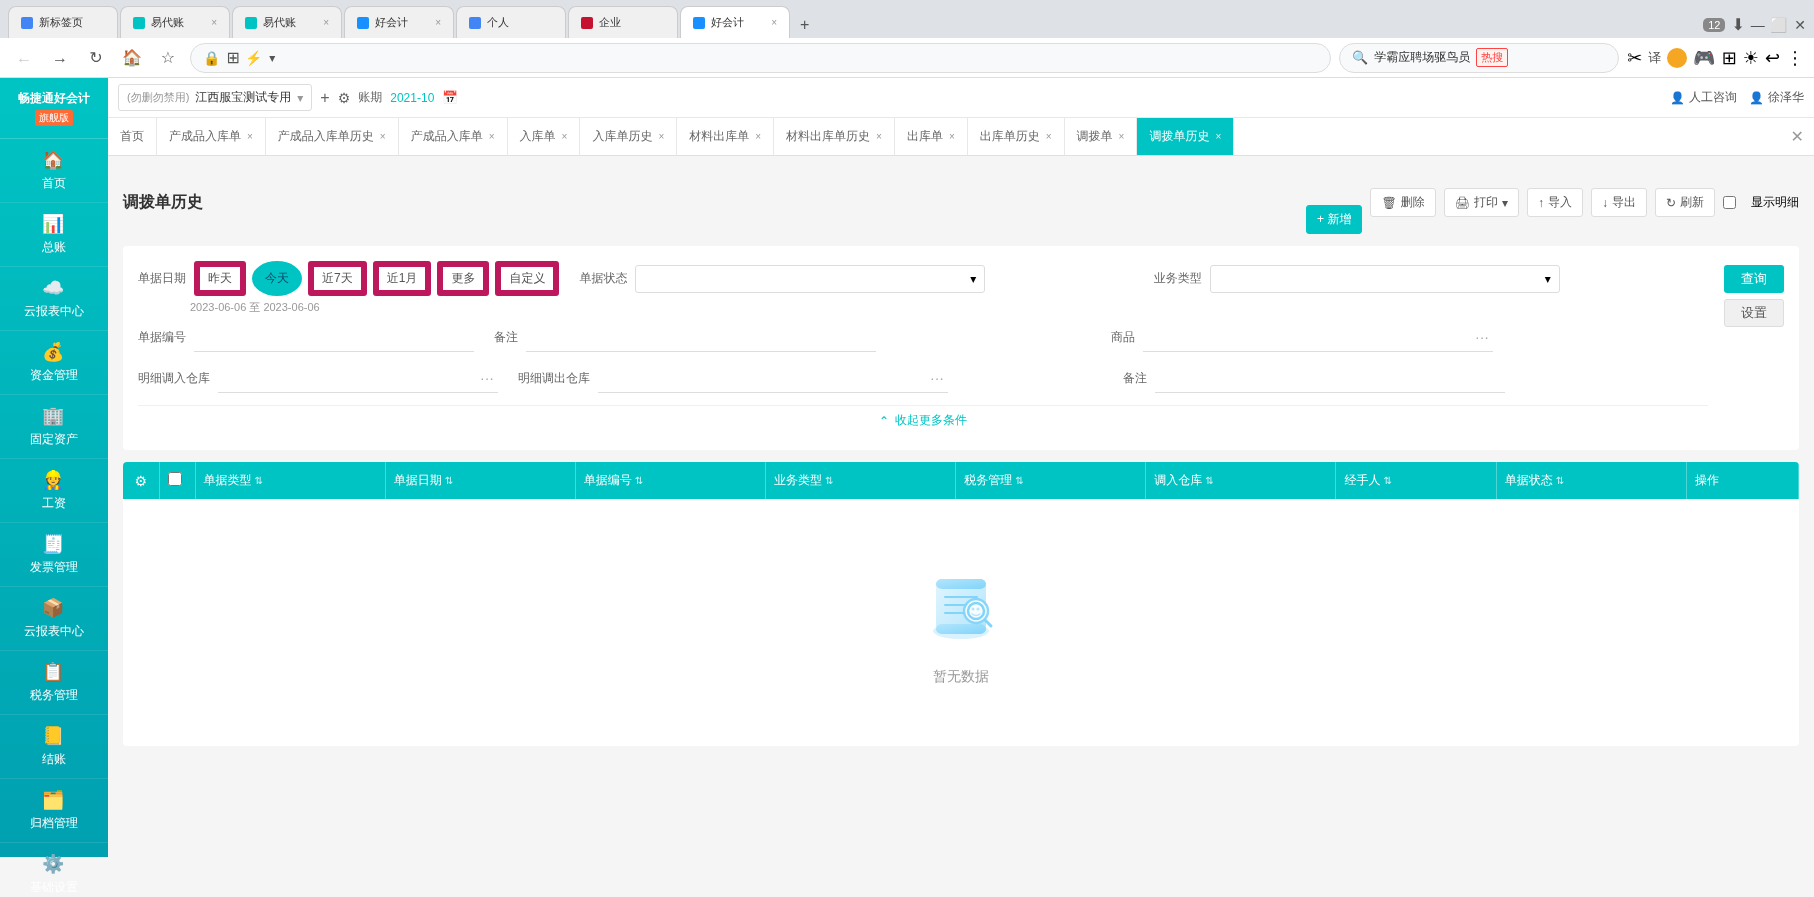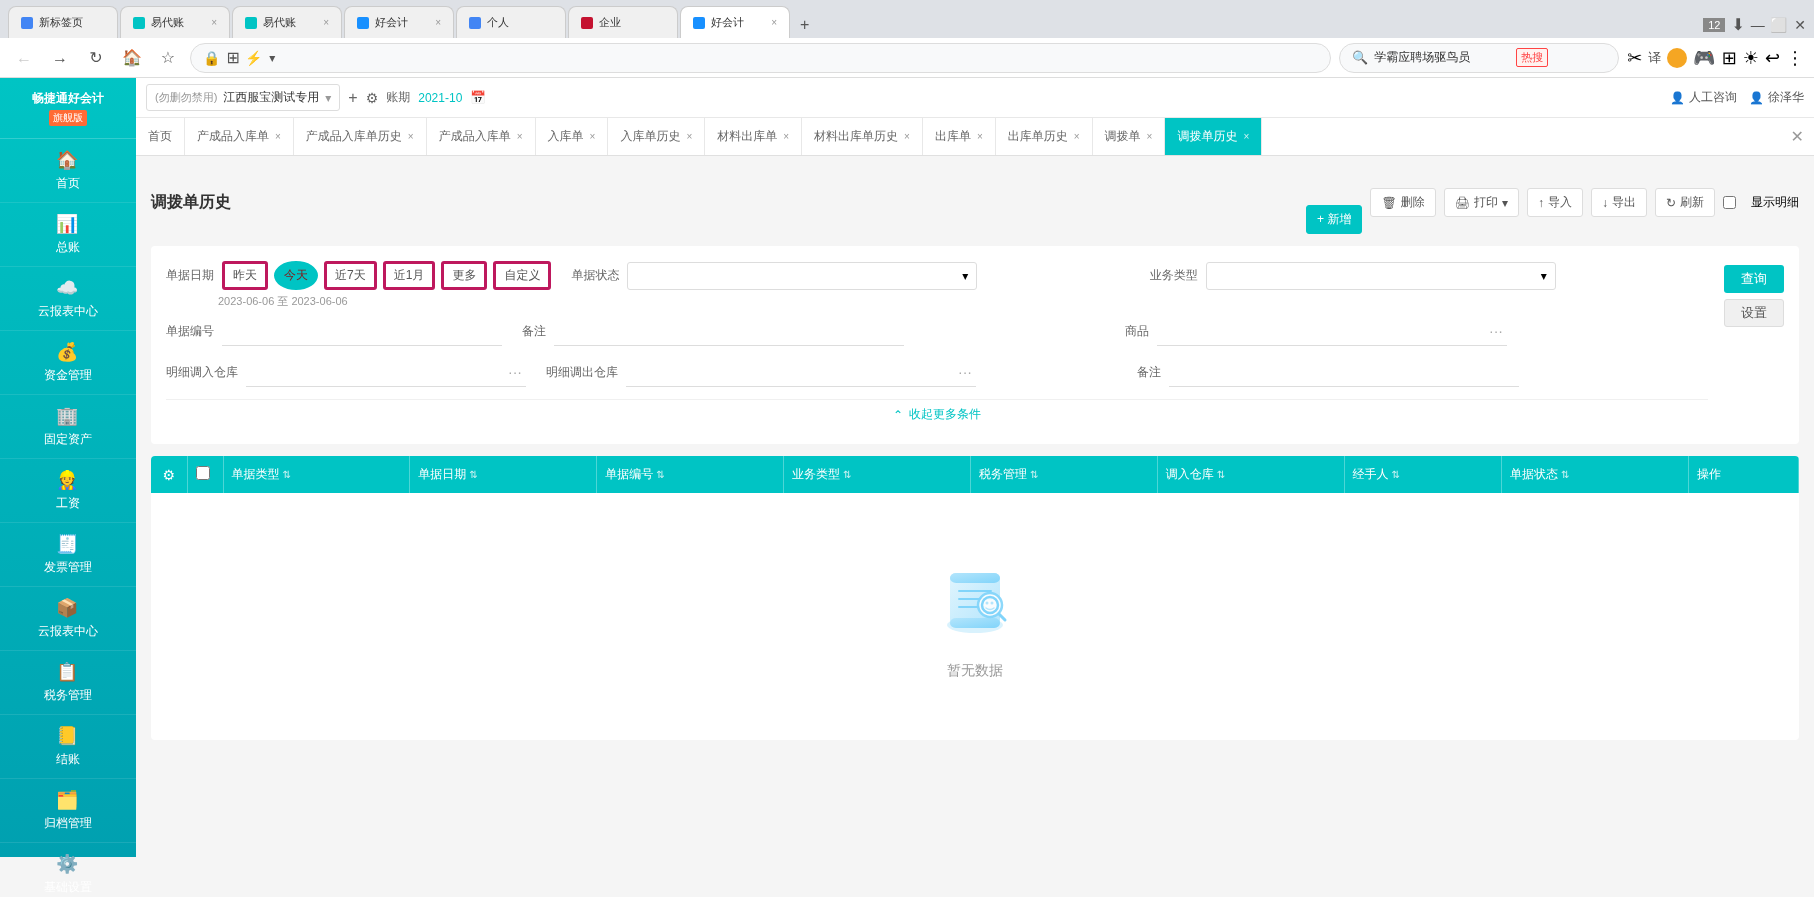--- a/index.html
+++ b/index.html
@@ -12,21 +12,21 @@
     .nav-btn { width: 28px; height: 28px; border-radius: 50%; border: none; background: transparent; cursor: pointer; color: #555; font-size: 16px; display: flex; align-items: center; justify-content: center; }
     .nav-btn.disabled { color: #ccc; cursor: default; }
     .url-bar { flex: 1; height: 30px; border: 1px solid #ddd; border-radius: 15px; padding: 0 12px; font-size: 12px; color: #1a73e8; background: #f8f9fa; display: flex; align-items: center; gap: 6px; }
     .url-text { flex: 1; font-size: 12px; color: #1a73e8; }
     .nav-icons { display: flex; gap: 6px; align-items: center; }
 
     
     .app-container { display: flex; height: calc(897px - 118px); }
 
     
-    .sidebar { width: 136px; background: linear-gradient(180deg, #00c4c4 0%, #00a0b0 100%); height: 100%; display: flex; flex-direction: column; color: white; flex-shrink: 0; }
+    .sidebar { width: 108px; background: linear-gradient(180deg, #00c4c4 0%, #00a0b0 100%); height: 100%; display: flex; flex-direction: column; color: white; flex-shrink: 0; }
     .sidebar-logo { padding: 12px 10px; text-align: center; border-bottom: 1px solid rgba(255,255,255,0.2); }
     .sidebar-item { display: flex; flex-direction: column; align-items: center; padding: 10px 5px; cursor: pointer; color: white; gap: 4px; border-bottom: 1px solid rgba(255,255,255,0.1); }
     .sidebar-item-icon { font-size: 18px; }
     .sidebar-item-label { font-size: 12px; }
 
     
     .top-nav { background: #fff; height: 40px; border-bottom: 1px solid #e8e8e8; display: flex; align-items: center; padding: 0 10px; gap: 8px; }
     .company-selector { display: flex; align-items: center; gap: 6px; padding: 4px 8px; border: 1px solid #ddd; border-radius: 3px; cursor: pointer; font-size: 12px; color: #333; }
     .top-nav-right { margin-left: auto; display: flex; align-items: center; gap: 12px; }
     .service-btn { font-size: 12px; color: #555; cursor: pointer; display: flex; align-items: center; gap: 4px; }
@@ -45,21 +45,21 @@
     .toolbar { display: flex; align-items: center; gap: 8px; }
     .toolbar-btn { display: flex; align-items: center; gap: 4px; padding: 5px 10px; border: 1px solid #ddd; background: white; border-radius: 3px; cursor: pointer; font-size: 12px; color: #555; }
     .toolbar-btn.primary { background: #00c4c4; color: white; border-color: #00c4c4; margin-top: 34px; }
 
     
     .filter-section { background: white; border-radius: 4px; padding: 15px; margin-bottom: 12px; }
     .filter-row { display: flex; align-items: center; margin-bottom: 12px; gap: 20px; flex-wrap: wrap; }
     .filter-item { display: flex; align-items: center; gap: 8px; }
     .filter-label { font-size: 12px; color: #666; white-space: nowrap; }
     .date-filter-group { display: flex; align-items: center; gap: 6px; }
-    .date-btn { padding: 3px 8px; border: 3px solid #be185d; border-radius: 3px; font-size: 12px; color: #555; cursor: pointer; background: white; }
+    .date-btn { padding: 3px 8px; border: 6px solid #be185d; border-radius: 3px; font-size: 12px; color: #555; cursor: pointer; background: white; }
     .date-btn.active { background: #00c4c4; color: white; border-color: #00c4c4; border-radius: 50%; padding: 3px 7px; }
     .filter-input { height: 28px; border: none; border-bottom: 1px solid #ddd; padding: 0 8px; font-size: 12px; width: 280px; outline: none; }
     .filter-select { height: 28px; border: 1px solid #ddd; border-radius: 3px; padding: 0 8px; font-size: 12px; min-width: 220px; display: flex; align-items: center; justify-content: space-between; cursor: pointer; background: white; }
     .filter-ellipsis { color: #aaa; font-size: 14px; cursor: pointer; padding: 0 4px; }
     .collapse-btn { display: flex; align-items: center; justify-content: center; gap: 6px; padding: 6px 0; color: #00c4c4; font-size: 12px; cursor: pointer; border-top: 1px solid #f0f0f0; margin-top: 8px; }
     .action-btns { display: flex; flex-direction: column; gap: 6px; margin-left: auto; }
     .query-btn { background: #00c4c4; color: white; border: none; border-radius: 3px; padding: 5px 16px; font-size: 13px; cursor: pointer; }
     .settings-btn { background: #f0f0f0; color: #555; border: 1px solid #ddd; border-radius: 3px; padding: 4px 16px; font-size: 13px; cursor: pointer; }
 
     
@@ -115,21 +115,21 @@
     <span style="width:12px;height:12px;background:#c41230;border-radius:2px;flex-shrink:0;display:inline-block;"></span>
     <span style="font-size:11px;">企业</span>
   </div>
   <div class="browser-tab active" style="background:#fff;">
     <span style="width:12px;height:12px;background:#1890ff;border-radius:2px;flex-shrink:0;display:inline-block;"></span>
     <span style="font-size:11px;">好会计</span>
     <span class="tab-close">×</span>
   </div>
   <div style="padding:4px 8px;font-size:16px;color:#555;cursor:pointer;">+</div>
   <div style="margin-left:auto;display:flex;align-items:center;gap:6px;padding-bottom:4px;">
-    <span style="background:#888;color:white;border-radius:0;font-size:11px;padding:1px 5px;">12</span>
+    <span style="background:#888;color:white;border-radius:5px;font-size:11px;padding:1px 5px;">12</span>
     <span style="font-size:16px;color:#555;cursor:pointer;">⬇</span>
     <span style="font-size:14px;color:#555;cursor:pointer;">—</span>
     <span style="font-size:14px;color:#555;cursor:pointer;">⬜</span>
     <span style="font-size:14px;color:#555;cursor:pointer;">✕</span>
   </div>
 </div>
 
 <div class="browser-nav">
   <button class="nav-btn disabled">←</button>
   <button class="nav-btn">→</button>
@@ -138,21 +138,21 @@
   <button class="nav-btn">☆</button>
   <div class="url-bar">
     <span style="color:#4caf50;font-size:14px;">🔒</span>
     <span style="color:#555;font-size:16px;">⊞</span>
     <span style="color:#00c4c4;font-size:14px;">⚡</span>
     <span style="color:#555;">▾</span>
   </div>
   <div class="search-bar">
     <span style="color:#555;">🔍</span>
     <span style="font-size:12px;color:#333;">学霸应聘场驱鸟员</span>
-    <span style="color:#ff4444;font-size:11px;background:#fff3f0;padding:1px 4px;border-radius:2px;border:1px solid #ff4444;margin-left:40px;">热搜</span>
+    <span style="color:#ff4444;font-size:11px;background:#fff3f0;padding:1px 4px;border-radius:2px;border:1px solid #ff4444;">热搜</span>
   </div>
   <div class="nav-icons">
     <span style="font-size:18px;cursor:pointer;">✂</span>
     <span style="color:#555;cursor:pointer;font-size:13px;">译</span>
     <span style="width:20px;height:20px;background:#f5a623;border-radius:50%;display:inline-block;cursor:pointer;"></span>
     <span style="font-size:18px;cursor:pointer;">🎮</span>
     <span style="font-size:18px;cursor:pointer;">⊞</span>
     <span style="font-size:18px;cursor:pointer;">☀</span>
     <span style="font-size:18px;cursor:pointer;">↩</span>
     <span style="font-size:18px;cursor:pointer;">⋮</span>
@@ -329,21 +329,21 @@
 
       <div class="filter-section">
         <div class="filter-row-wrapper">
           <div class="filter-fields">
 
             <div class="filter-row">
               <div class="filter-item">
                 <span class="filter-label">单据日期</span>
                 <div class="date-filter-group">
                   <button class="date-btn">昨天</button>
-                  <button class="date-btn active" style="background:#00c4c4;color:#7f1d1d;border-color:#00c4c4;border-radius:50%;padding:3px 7px;">今天</button>
+                  <button class="date-btn active" style="background:#00c4c4;color:#0c4a6e;border-color:#00c4c4;border-radius:50%;padding:3px 7px;">今天</button>
                   <button class="date-btn">近7天</button>
                   <button class="date-btn">近1月</button>
                   <button class="date-btn">更多</button>
                   <button class="date-btn">自定义</button>
                 </div>
               </div>
               <div class="filter-item" style="flex:1;">
                 <span class="filter-label">单据状态</span>
                 <div class="filter-select" style="flex:1;max-width:350px;">
                   <span></span>

